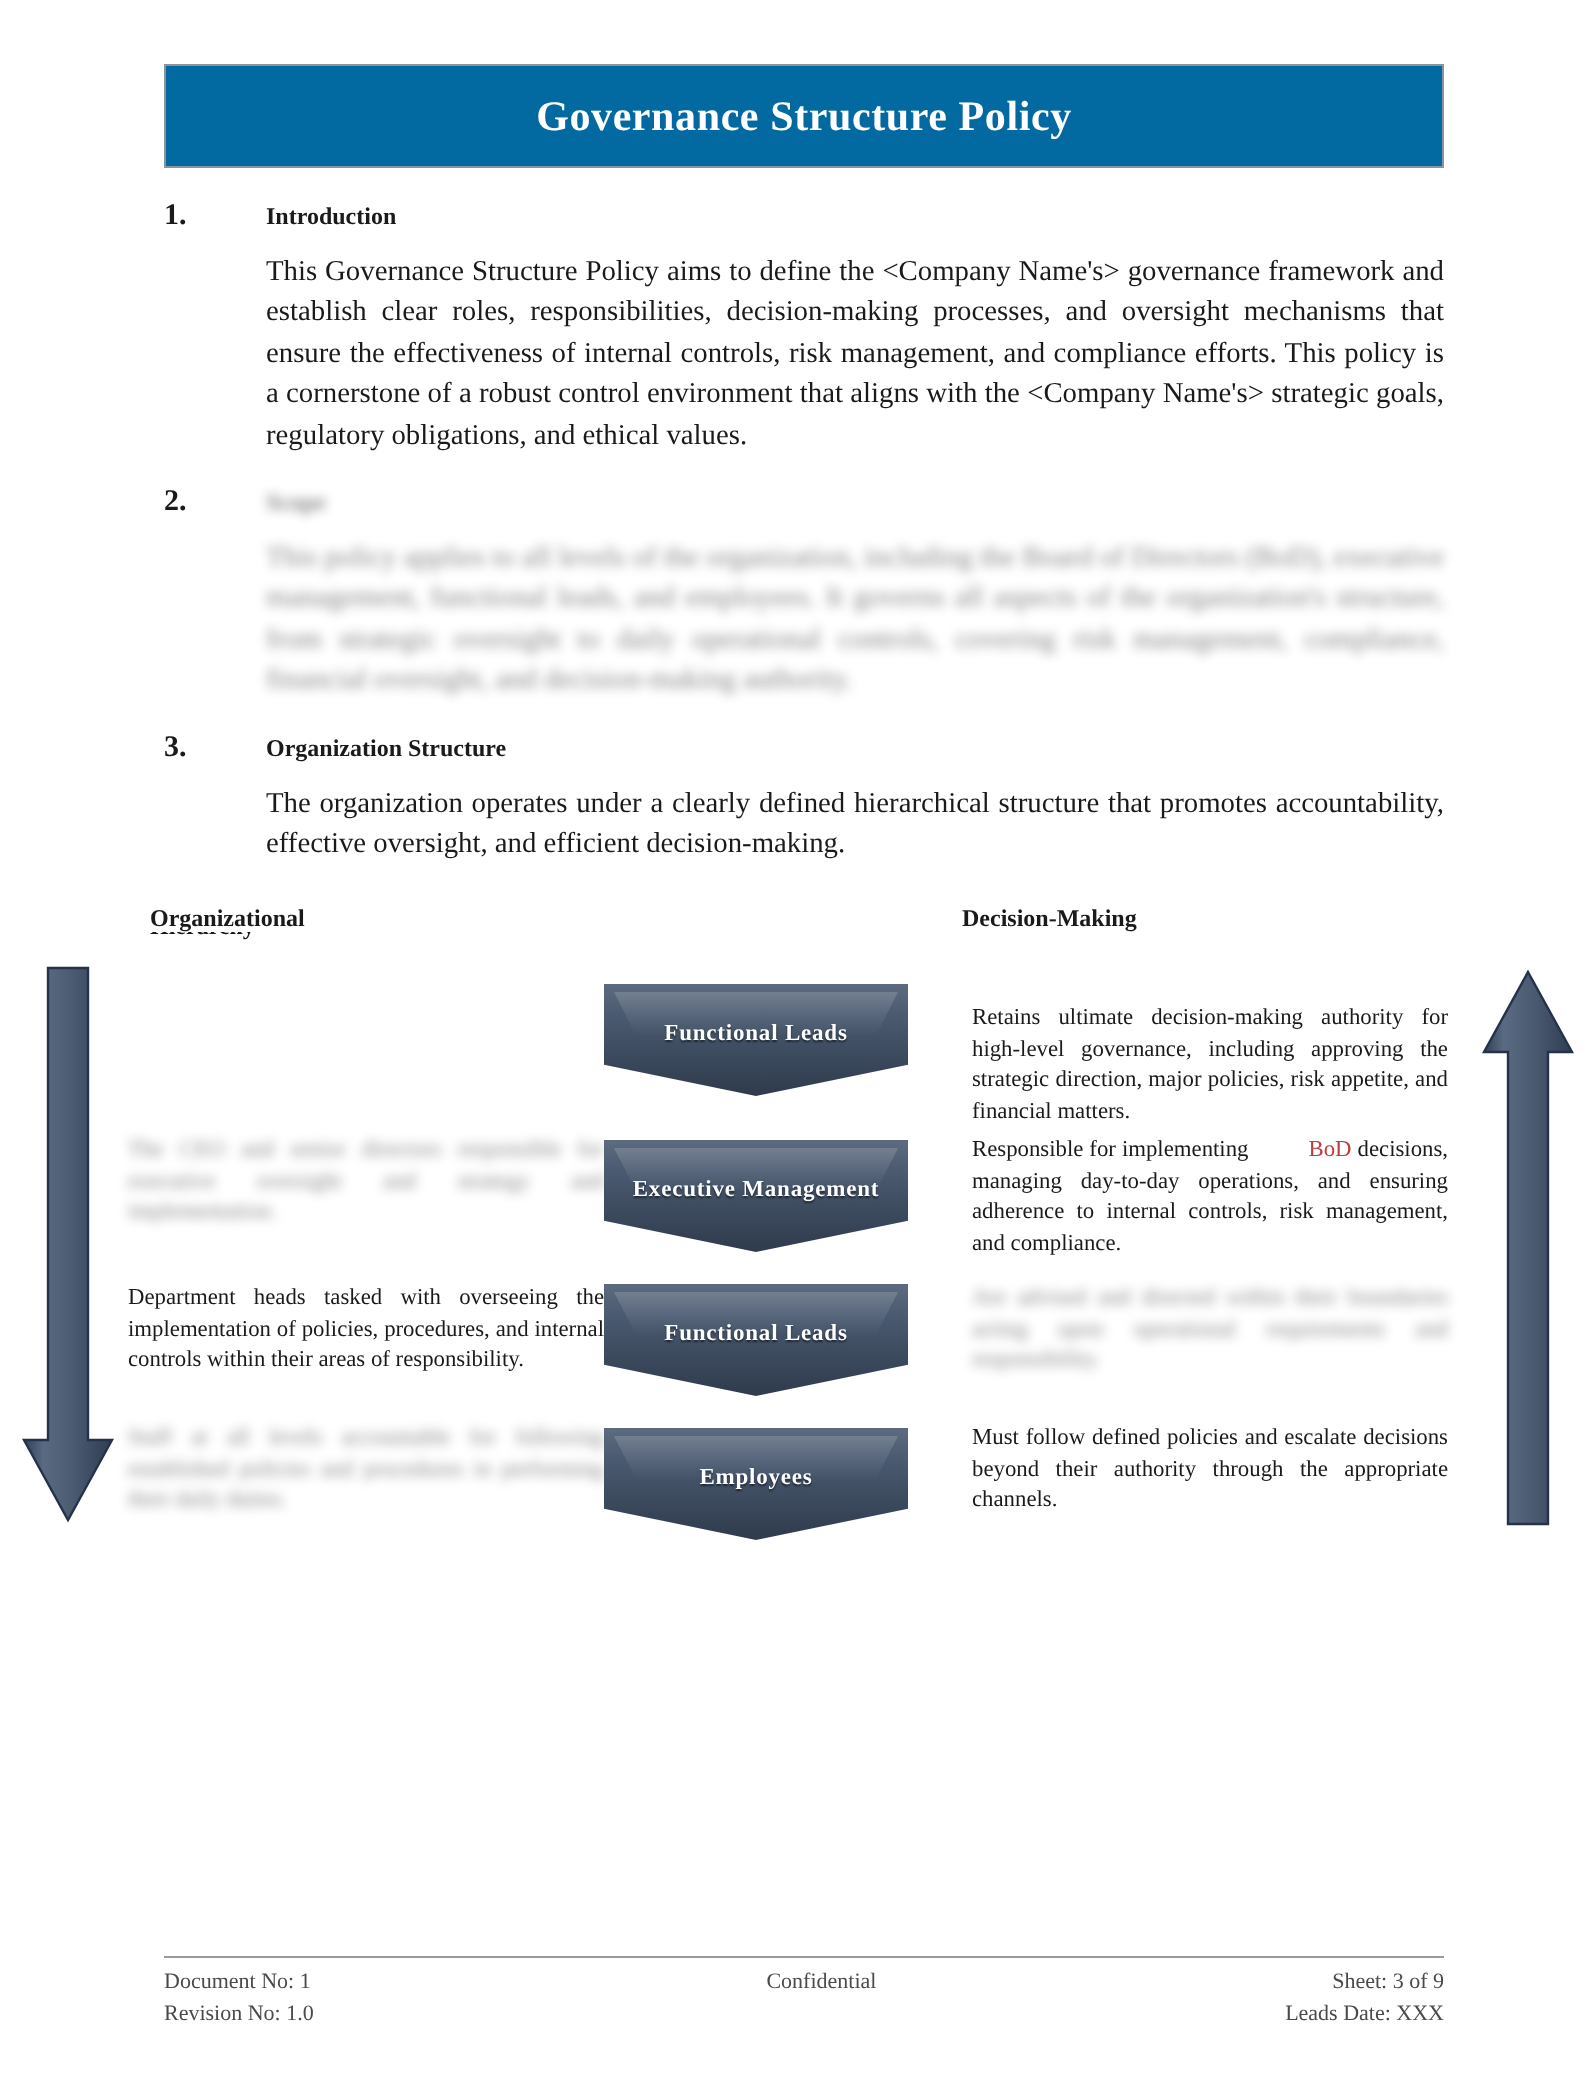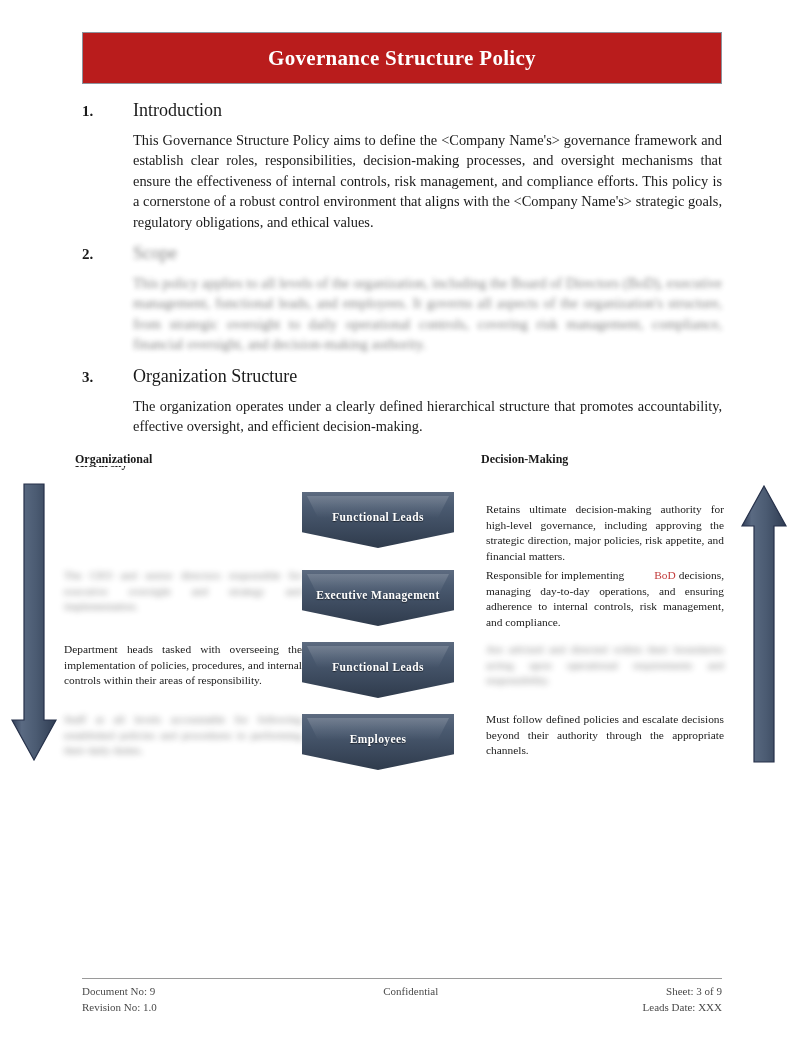--- a/index.html
+++ b/index.html
@@ -18,21 +18,21 @@
     color: #1a1a1a;
   }
 
   
   .title-banner {
     position: absolute;
     left: 82px;
     top: 32px;
     width: 640px;
     height: 52px;
-    background: #b91c1c;
+    background: #0369a1;
     border: 1px solid #8d939d;
     box-sizing: border-box;
     display: flex;
     align-items: center;
     justify-content: center;
   }
   .title-banner .title-text {
     color: #ffffff;
     font-size: 21px;
     font-weight: bold;
@@ -49,22 +49,22 @@
     display: flex;
     align-items: baseline;
   }
   .sec-num {
     width: 51px;
     flex: 0 0 51px;
     font-size: 15px;
     font-weight: bold;
   }
   .sec-title {
-    font-size: 18px;
-    font-weight: normal;
+    font-size: 12px;
+    font-weight: bold;
   }
   .sec-body {
     margin-left: 51px;
     margin-top: 9px;
     font-size: 14.4px;
     line-height: 1.42;
     text-align: justify;
     text-justify: inter-word;
   }
   .blurred {
@@ -275,21 +275,21 @@
     <div class="desc left blurred-strong" style="top:262px;">Staff at all levels accountable for following established policies and procedures in performing their daily duties.</div>
     <div class="chev" style="top:264px;">
       <span class="chev-label">Employees</span>
     </div>
     <div class="desc right" style="top:262px;">Must follow defined policies and escalate decisions beyond their authority through the appropriate channels.</div>
 
   </div>
 
   <div class="footer">
     <div class="footer-row">
-      <span class="footer-col">Document No: 9</span>
+      <span class="footer-col">Document No: 1</span>
       <span class="footer-col center">Confidential</span>
       <span class="footer-col right">Sheet: 3 of 9</span>
     </div>
     <div class="footer-row">
       <span class="footer-col">Revision No: 1.0</span>
       <span class="footer-col center"></span>
       <span class="footer-col right">Leads Date: XXX</span>
     </div>
   </div>
 

